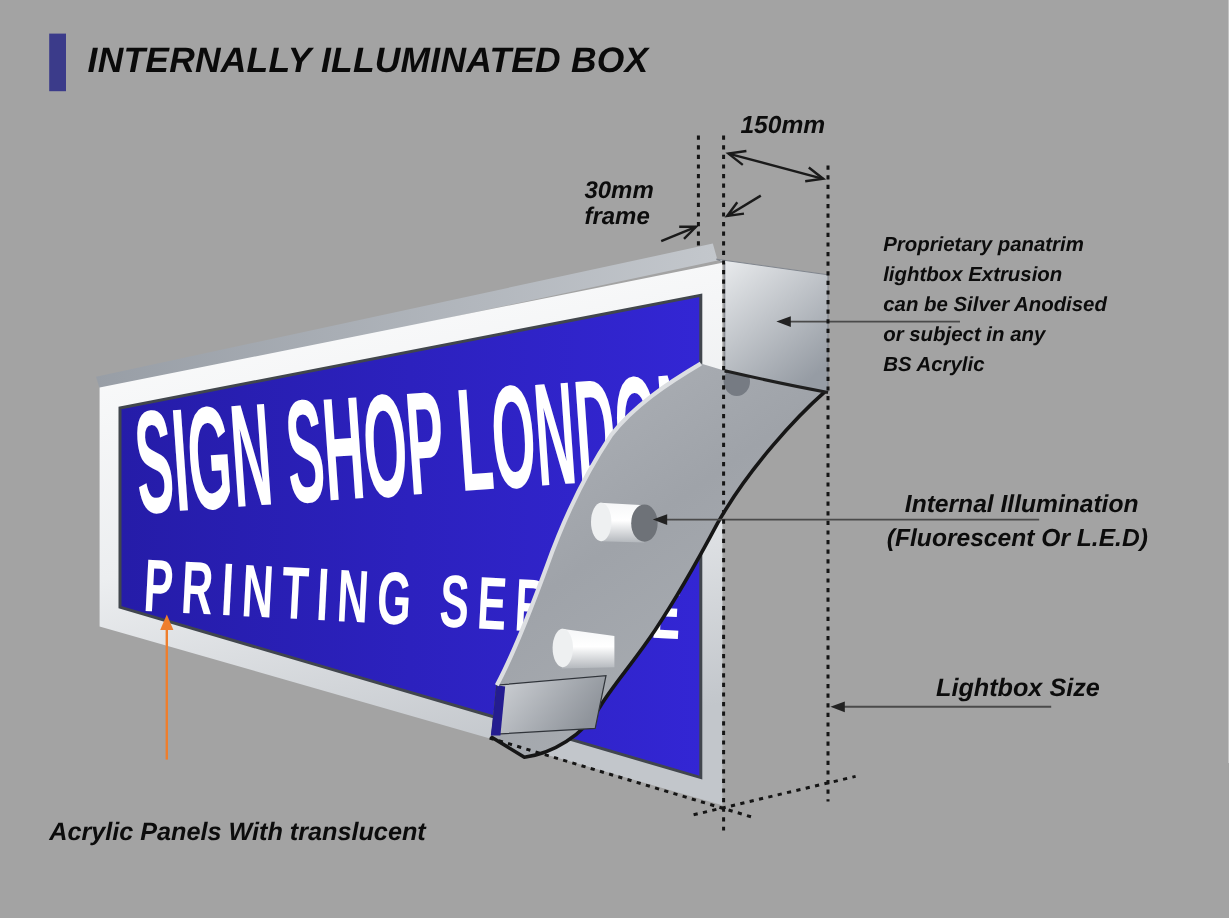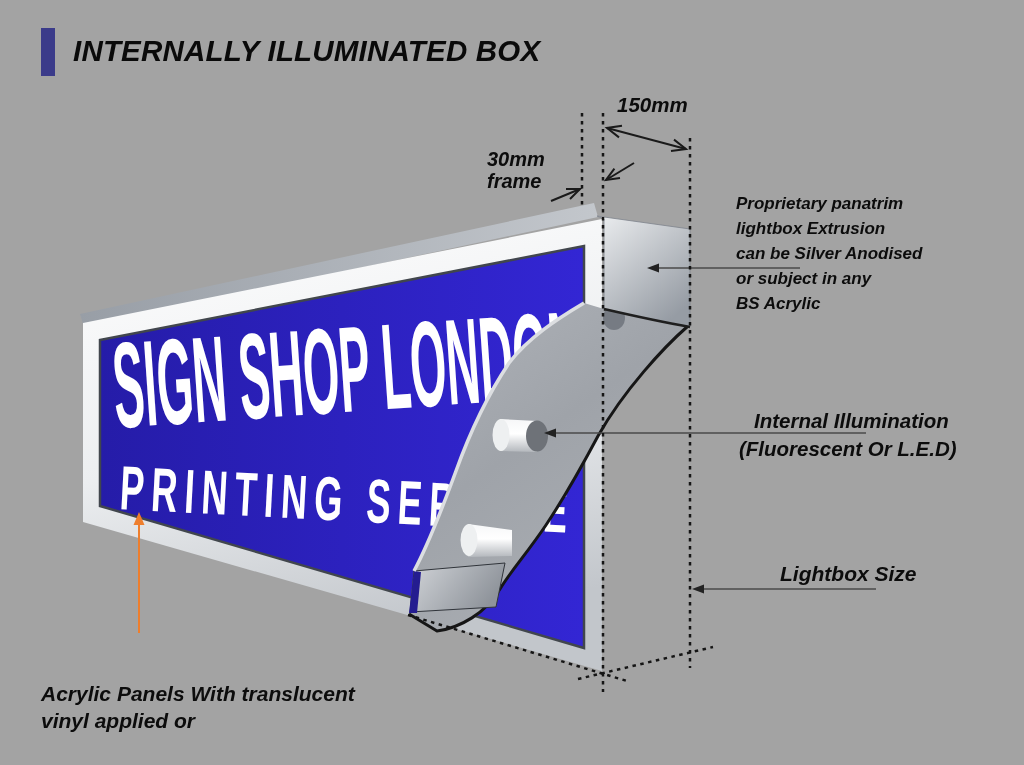--- a/index.html
+++ b/index.html
@@ -166,16 +166,15 @@
     <span>Internal Illumination</span>
     <span>(Fluorescent Or L.E.D)</span>
   </div>
 
   <div class="ann ann-lightbox">
     <span>Lightbox Size</span>
   </div>
 
   <div class="ann ann-acrylic">
     <span>Acrylic Panels With translucent</span>
-    <span>vinyl applied or</span>
   </div>
 
 </div>
 
 </body></html>

